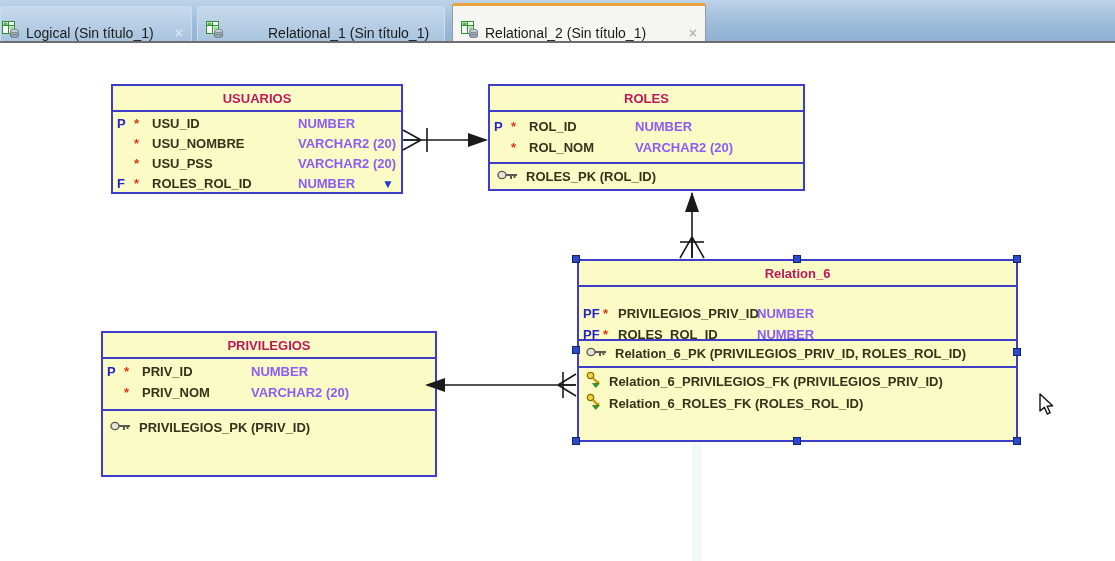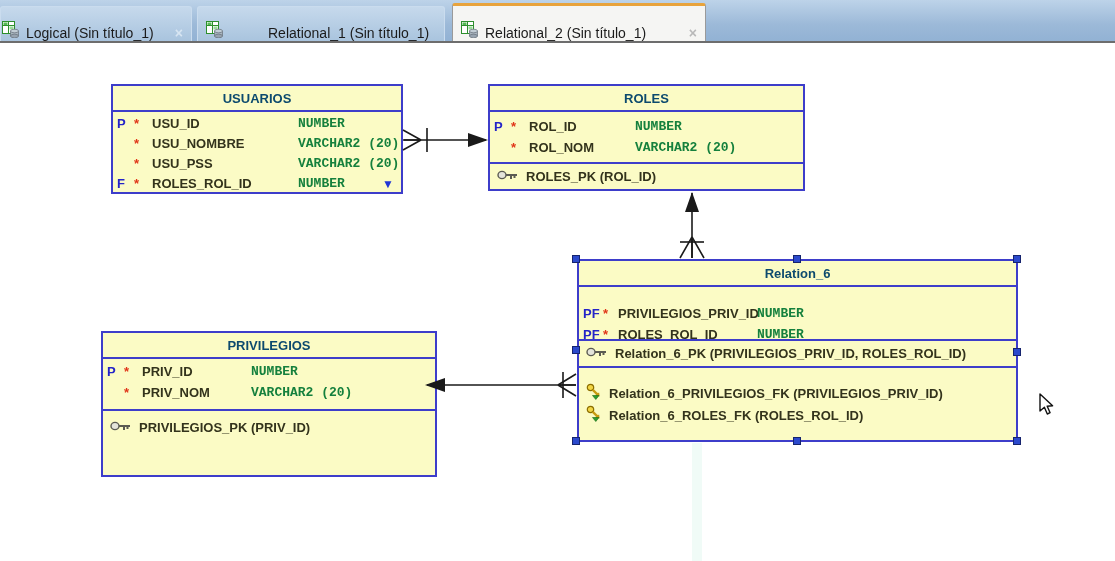--- a/index.html
+++ b/index.html
@@ -37,31 +37,31 @@
   
   .canvas { position:absolute; left:0; top:45px; width:1115px; height:516px; background:#ffffff; }
   .faintline { position:absolute; left:692px; top:443px; width:10px; height:118px; background:#f0fbf7; }
 
   
   .dtable {
     position:absolute; background:#fbfbc5; border:2px solid #3d3dca;
   }
   .t-header {
     height:26px; line-height:25px; text-align:center;
-    color:#0c4a6e; font-weight:bold; font-size:13px;
+    color:#be185d; font-weight:bold; font-size:13px;
     border-bottom:2px solid #3d3dca; overflow:hidden; white-space:nowrap;
   }
   .t-body { position:relative; overflow:hidden; }
   .col-row { position:relative; height:21px; line-height:21px; font-size:13px; font-weight:bold; white-space:nowrap; }
   .row20 .col-row { height:20px; line-height:20px; }
   .k    { position:absolute; left:4px;  color:#2424c8; }
   .req  { position:absolute; left:21px; color:#e03418; }
   .wide-key .req { left:24px; }
   .cname{ position:absolute; left:39px; color:#33331c; }
-  .ctype{ position:absolute; left:var(--typecol); color:#15803d;font-family:Liberation Mono, monospace; }
+  .ctype{ position:absolute; left:var(--typecol); color:#8b5cf6; }
   .more { position:absolute; right:7px; top:3px; color:#2036d6; font-size:12px; line-height:14px; }
   .sec  { border-top:2px solid #3d3dca; overflow:hidden; white-space:nowrap; }
   .keyline {
     display:flex; align-items:center; gap:7px; padding-left:7px;
     height:22px; font-size:13px; font-weight:bold; color:#33331c;
   }
   .keyicon { flex:0 0 auto; }
 
   
   .handle { position:absolute; width:8px; height:8px; background:#2b49cc; border:1px solid #16246e; z-index:6; }
@@ -238,21 +238,21 @@
     <div class="keyline" style="height:25px;">
       <span class="keyicon">
         <svg width="22" height="12" viewBox="0 0 22 12">
           <ellipse cx="5" cy="6" rx="4" ry="3.6" fill="#e4e4da" stroke="#5a5a52" stroke-width="1.4"></ellipse>
           <path d="M9,6 H20 M14,6 V10 M17.5,6 V9" stroke="#5a5a52" stroke-width="2" fill="none"></path>
         </svg>
       </span>
       <span>Relation_6_PK (PRIVILEGIOS_PRIV_ID, ROLES_ROL_ID)</span>
     </div>
   </div>
-  <div class="sec" style="height:72px; padding-top:14px;">
+  <div class="sec" style="height:72px; padding-top:2px;">
     <div class="keyline">
       <span class="keyicon">
         <svg width="16" height="17" viewBox="0 0 16 17">
           <circle cx="4.5" cy="4.5" r="3.2" fill="#f2d544" stroke="#8a6d00" stroke-width="1.2"></circle>
           <path d="M6.8,6.8 L12,12 M9.8,11.8 L12.2,12.1 L12,9.8" stroke="#c89a10" stroke-width="2.4" fill="none"></path>
           <path d="M6.5,12.5 L13,12.5 L9.8,16.5 Z" fill="#2d9e2d" stroke="#156515" stroke-width="0.6"></path>
         </svg>
       </span>
       <span>Relation_6_PRIVILEGIOS_FK (PRIVILEGIOS_PRIV_ID)</span>
     </div>

